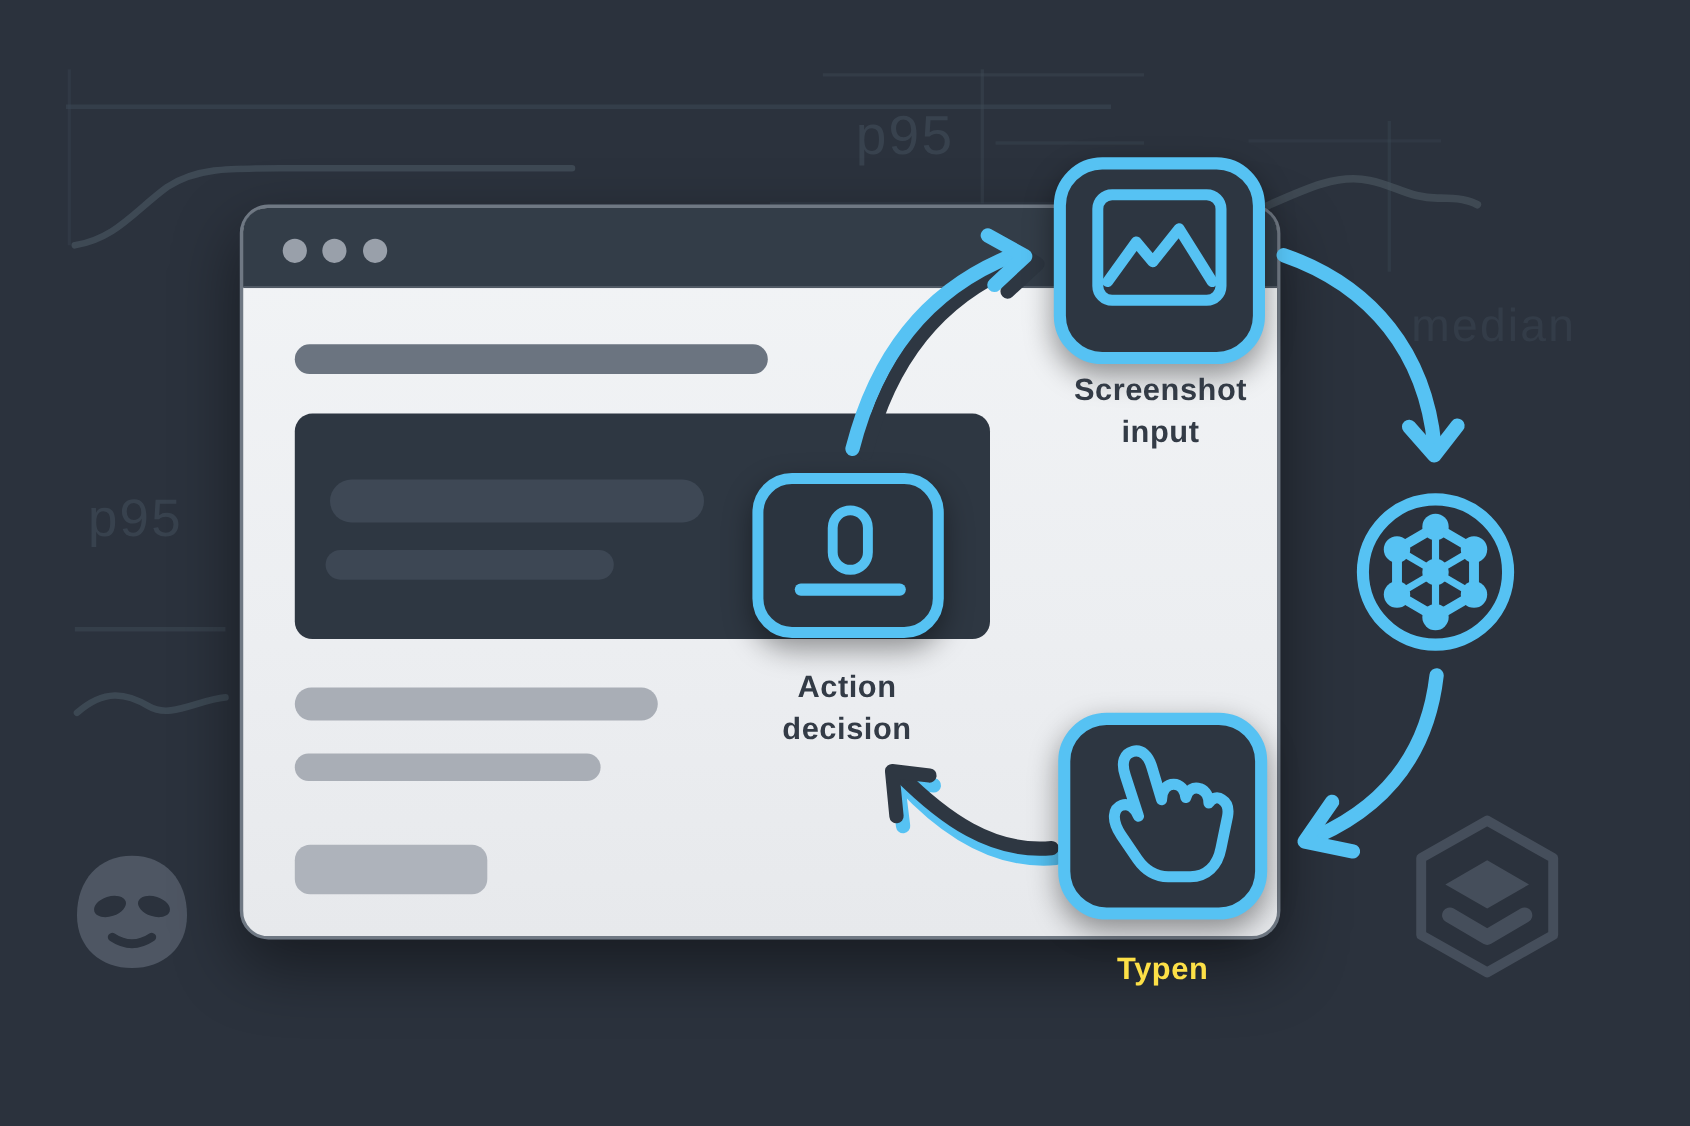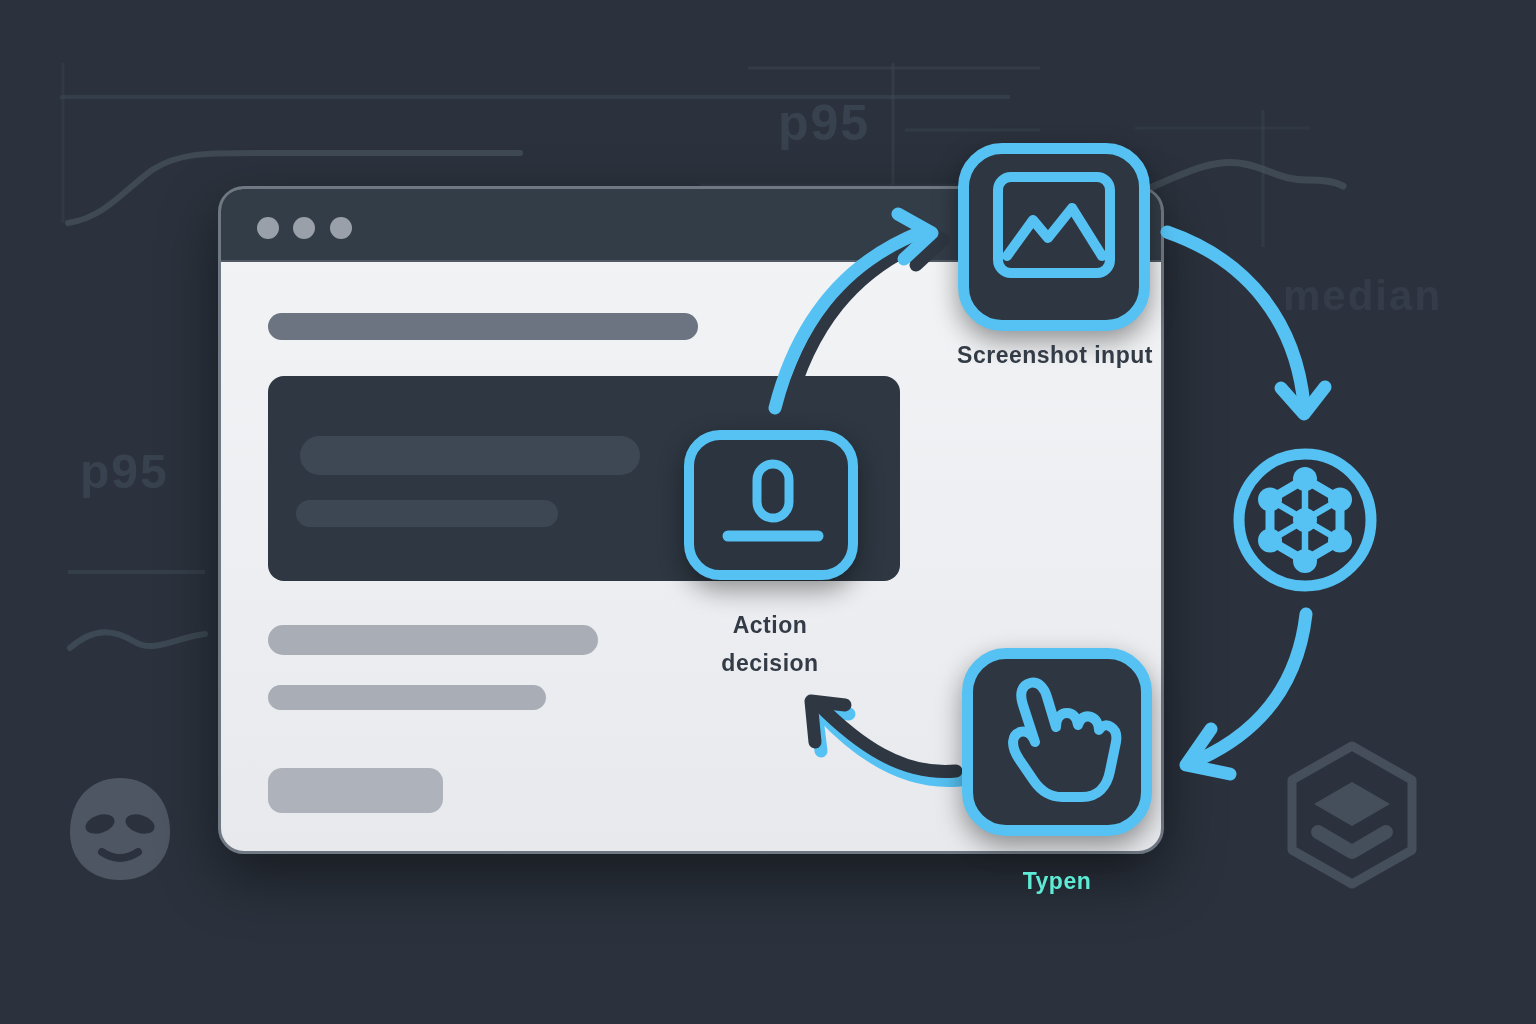--- a/index.html
+++ b/index.html
@@ -7,21 +7,21 @@
   body {
     position:relative;
     background:#2b323d;
     overflow:hidden;
     font-family:"Liberation Sans", sans-serif;
   }
 
   
   .decor-text {
     position:absolute;
-    font-weight:bold;
+    font-weight:normal;
     color:#44505d;
     letter-spacing:2px;
     user-select:none;
   }
   #p95-top   { left:778px; top:94px;  font-size:50px; opacity:.55; }
   #p95-left  { left:80px;  top:444px; font-size:48px; opacity:.55; }
   #median-right { left:1283px; top:272px; font-size:42px; opacity:.35; }
 
   svg.layer { position:absolute; left:0; top:0; pointer-events:none; }
   #bg-decor { z-index:0; }
@@ -70,30 +70,30 @@
     z-index:5;
   }
   #screenshot-icon-box { left:958px; top:143px; width:192px; height:188px; border-radius:44px; }
   #typen-icon-box      { left:962px; top:648px; width:190px; height:188px; border-radius:44px; }
   #action-icon-box     { left:684px; top:430px; width:174px; height:150px; border-radius:36px; border-width:10px; background:#2b343f; }
   #model-node          { position:absolute; left:1220px; top:435px; width:170px; height:170px; z-index:5; }
 
   .flow-label {
     position:absolute;
     font-weight:bold;
-    font-size:23px;
+    font-size:28px;
     line-height:38px;
     text-align:center;
     color:#333b46;
     z-index:6;
     letter-spacing:.5px;
   }
   #screenshot-label { left:945px; top:336px; width:220px; }
   #action-label     { left:690px; top:606px; width:160px;text-align:center; }
-  #typen-label      { left:962px; top:862px; width:190px; color:#5eead4; }
+  #typen-label      { left:962px; top:862px; width:190px; color:#fde047; }
 </style>
 </head>
 <body>
 
 <svg id="bg-decor" class="layer" width="1536" height="1024" viewBox="0 0 1536 1024">
 
   <path d="M60,97 L1010,97" stroke="#3d4955" stroke-width="4" fill="none" opacity=".55"></path>
 
   <path d="M748,68 L1040,68" stroke="#3d4955" stroke-width="3" fill="none" opacity=".45"></path>
   <path d="M893,63 L893,185" stroke="#3d4955" stroke-width="3" fill="none" opacity=".45"></path>

